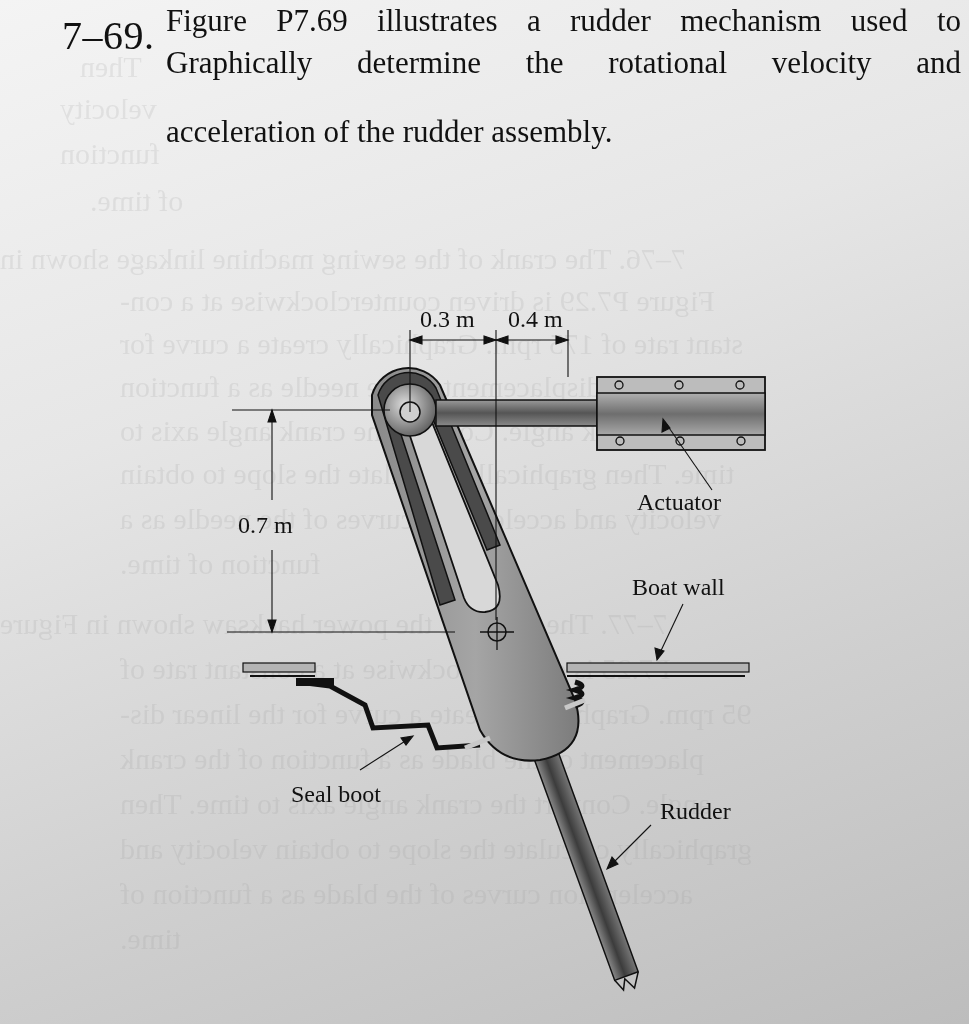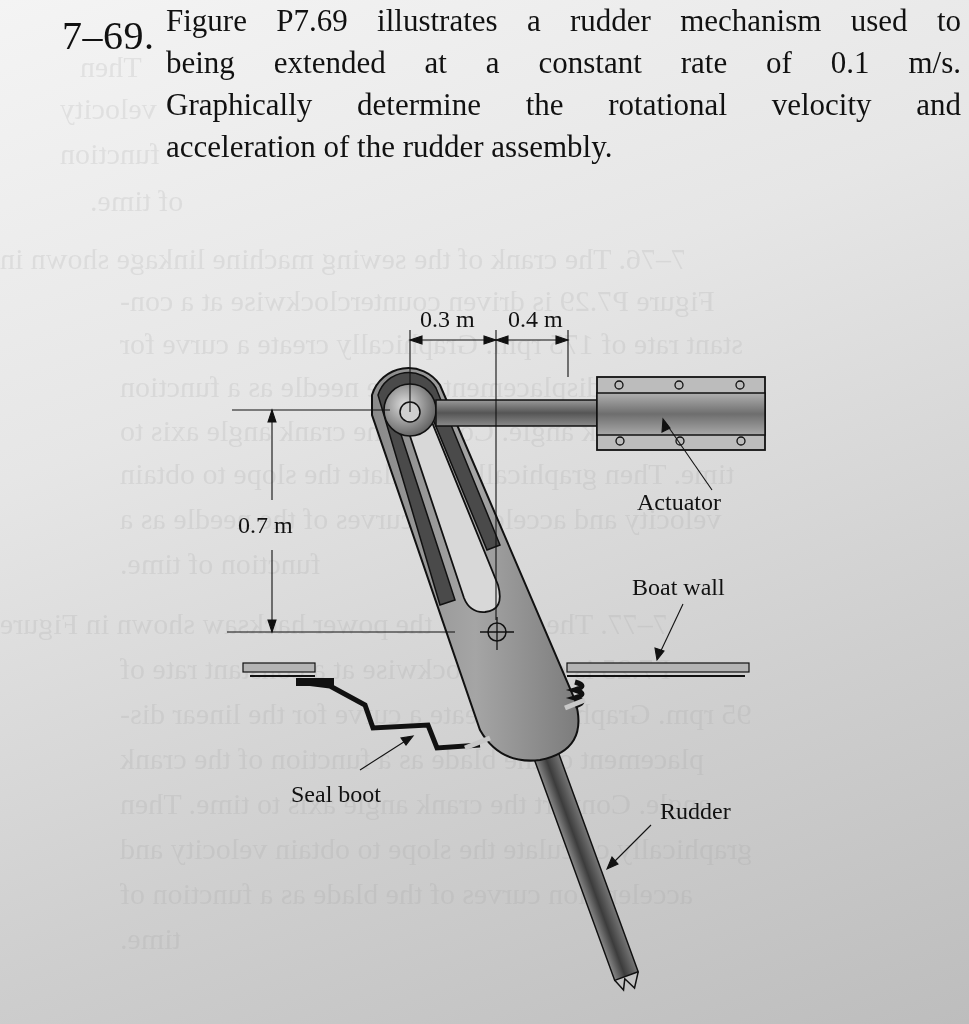--- a/index.html
+++ b/index.html
@@ -18,21 +18,21 @@
     position:absolute; left:62px; top:-6px; width:900px;
   }
   .problem-number {
     position:absolute; left:0; top:18px; font-size:40px; letter-spacing:0.5px;
   }
   .problem-text {
     position:absolute; left:104px; top:6px; width:795px;
     font-size:31px; line-height:42px; text-align:justify;font-family:Liberation Serif, serif;
   }
   .problem-text span { display:block; text-align:justify; text-align-last:justify; }
-  .problem-text span.last { text-align-last:left; }
+  .problem-text span.last { text-align-last:left;margin-top:27px; }
   svg.figure { position:absolute; left:0; top:0; }
   .label { font-family:"Liberation Serif","DejaVu Serif",serif; font-size:24px; fill:#111; }
 </style>
 </head>
 <body>
 
 <div class="bleed">
   <div style="position:absolute; right:80px; top:48px;">Then</div>
   <div style="position:absolute; right:60px; top:90px;">velocity</div>
   <div style="position:absolute; right:60px; top:135px;">function</div>
@@ -52,21 +52,20 @@
   <div style="position:absolute; right:120px; top:785px;">angle. Convert the crank angle axis to time. Then</div>
   <div style="position:absolute; right:120px; top:830px;">graphically calculate the slope to obtain velocity and</div>
   <div style="position:absolute; right:120px; top:875px;">acceleration curves of the blade as a function of</div>
   <div style="position:absolute; right:120px; top:920px;">time.</div>
 </div>
 
 <div class="problem">
   <div class="problem-number">7–69.</div>
   <div class="problem-text">
     <span>Figure P7.69 illustrates a rudder mechanism used to</span>
-    <span>being extended at a constant rate of 0.1 m/s.</span>
     <span>Graphically determine the rotational velocity and</span>
     <span class="last">acceleration of the rudder assembly.</span>
   </div>
 </div>
 
 <svg class="figure" width="969" height="1024" viewBox="0 0 969 1024">
   <defs>
     <linearGradient id="rodGrad" x1="0" y1="0" x2="0" y2="1">
       <stop offset="0" stop-color="#9a9a9a"></stop>
       <stop offset="0.5" stop-color="#555"></stop>

